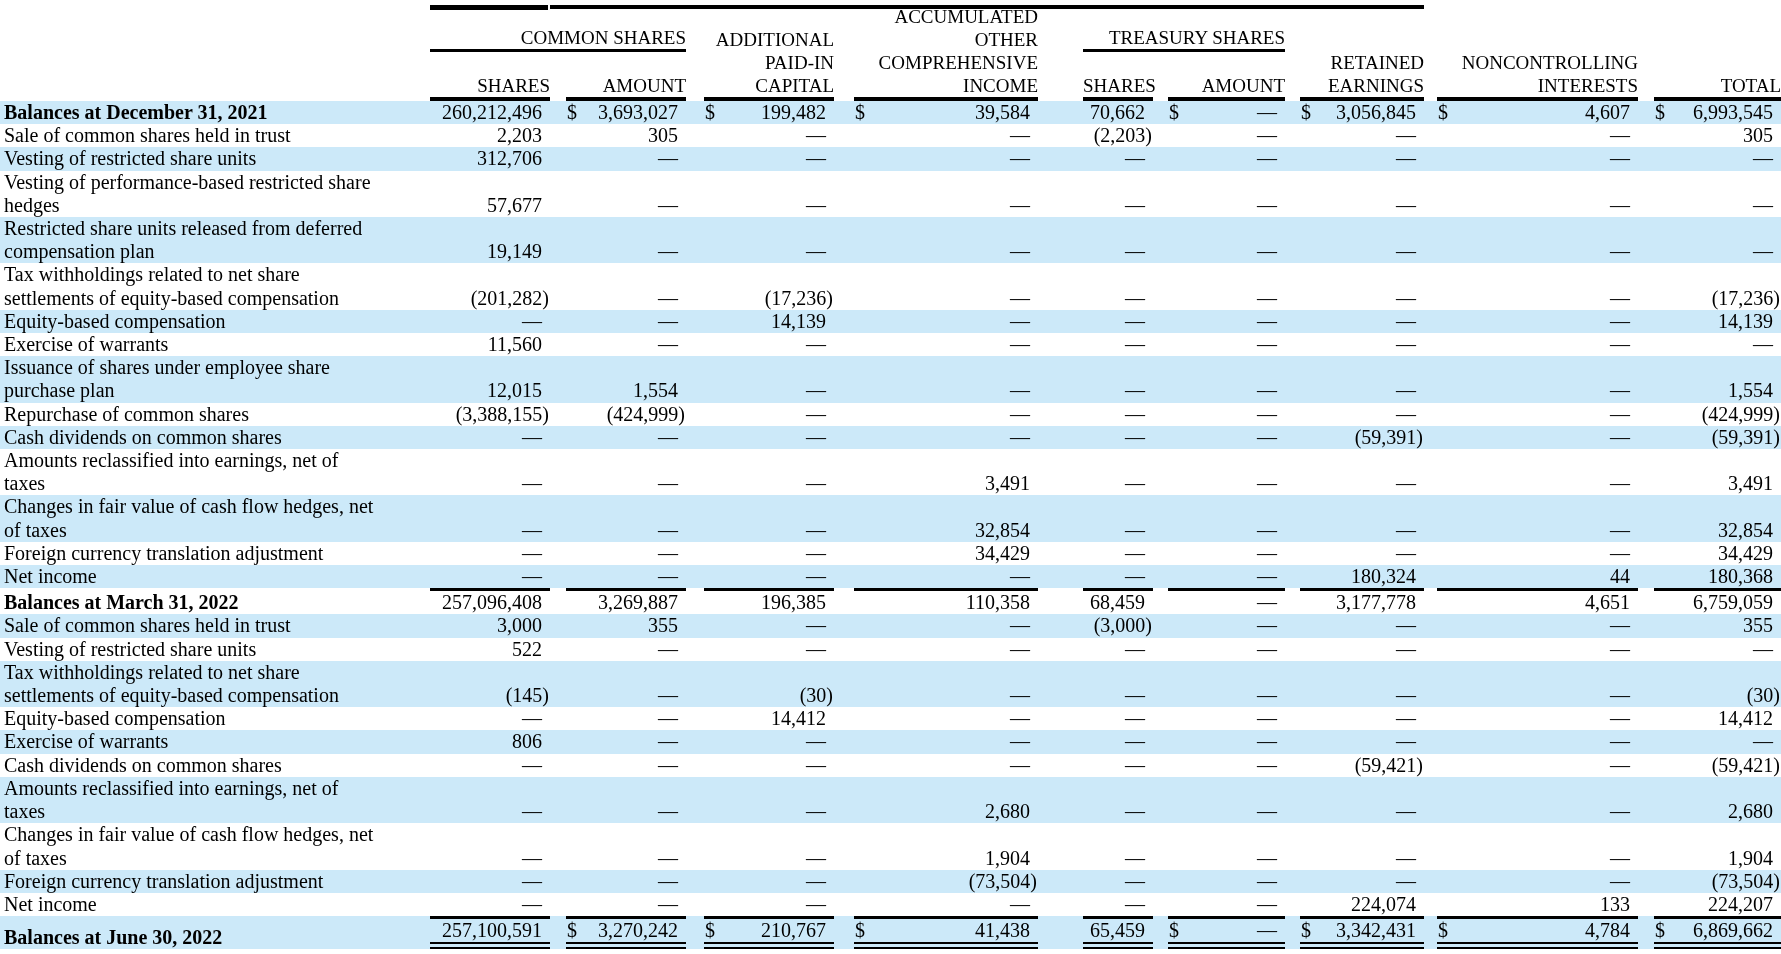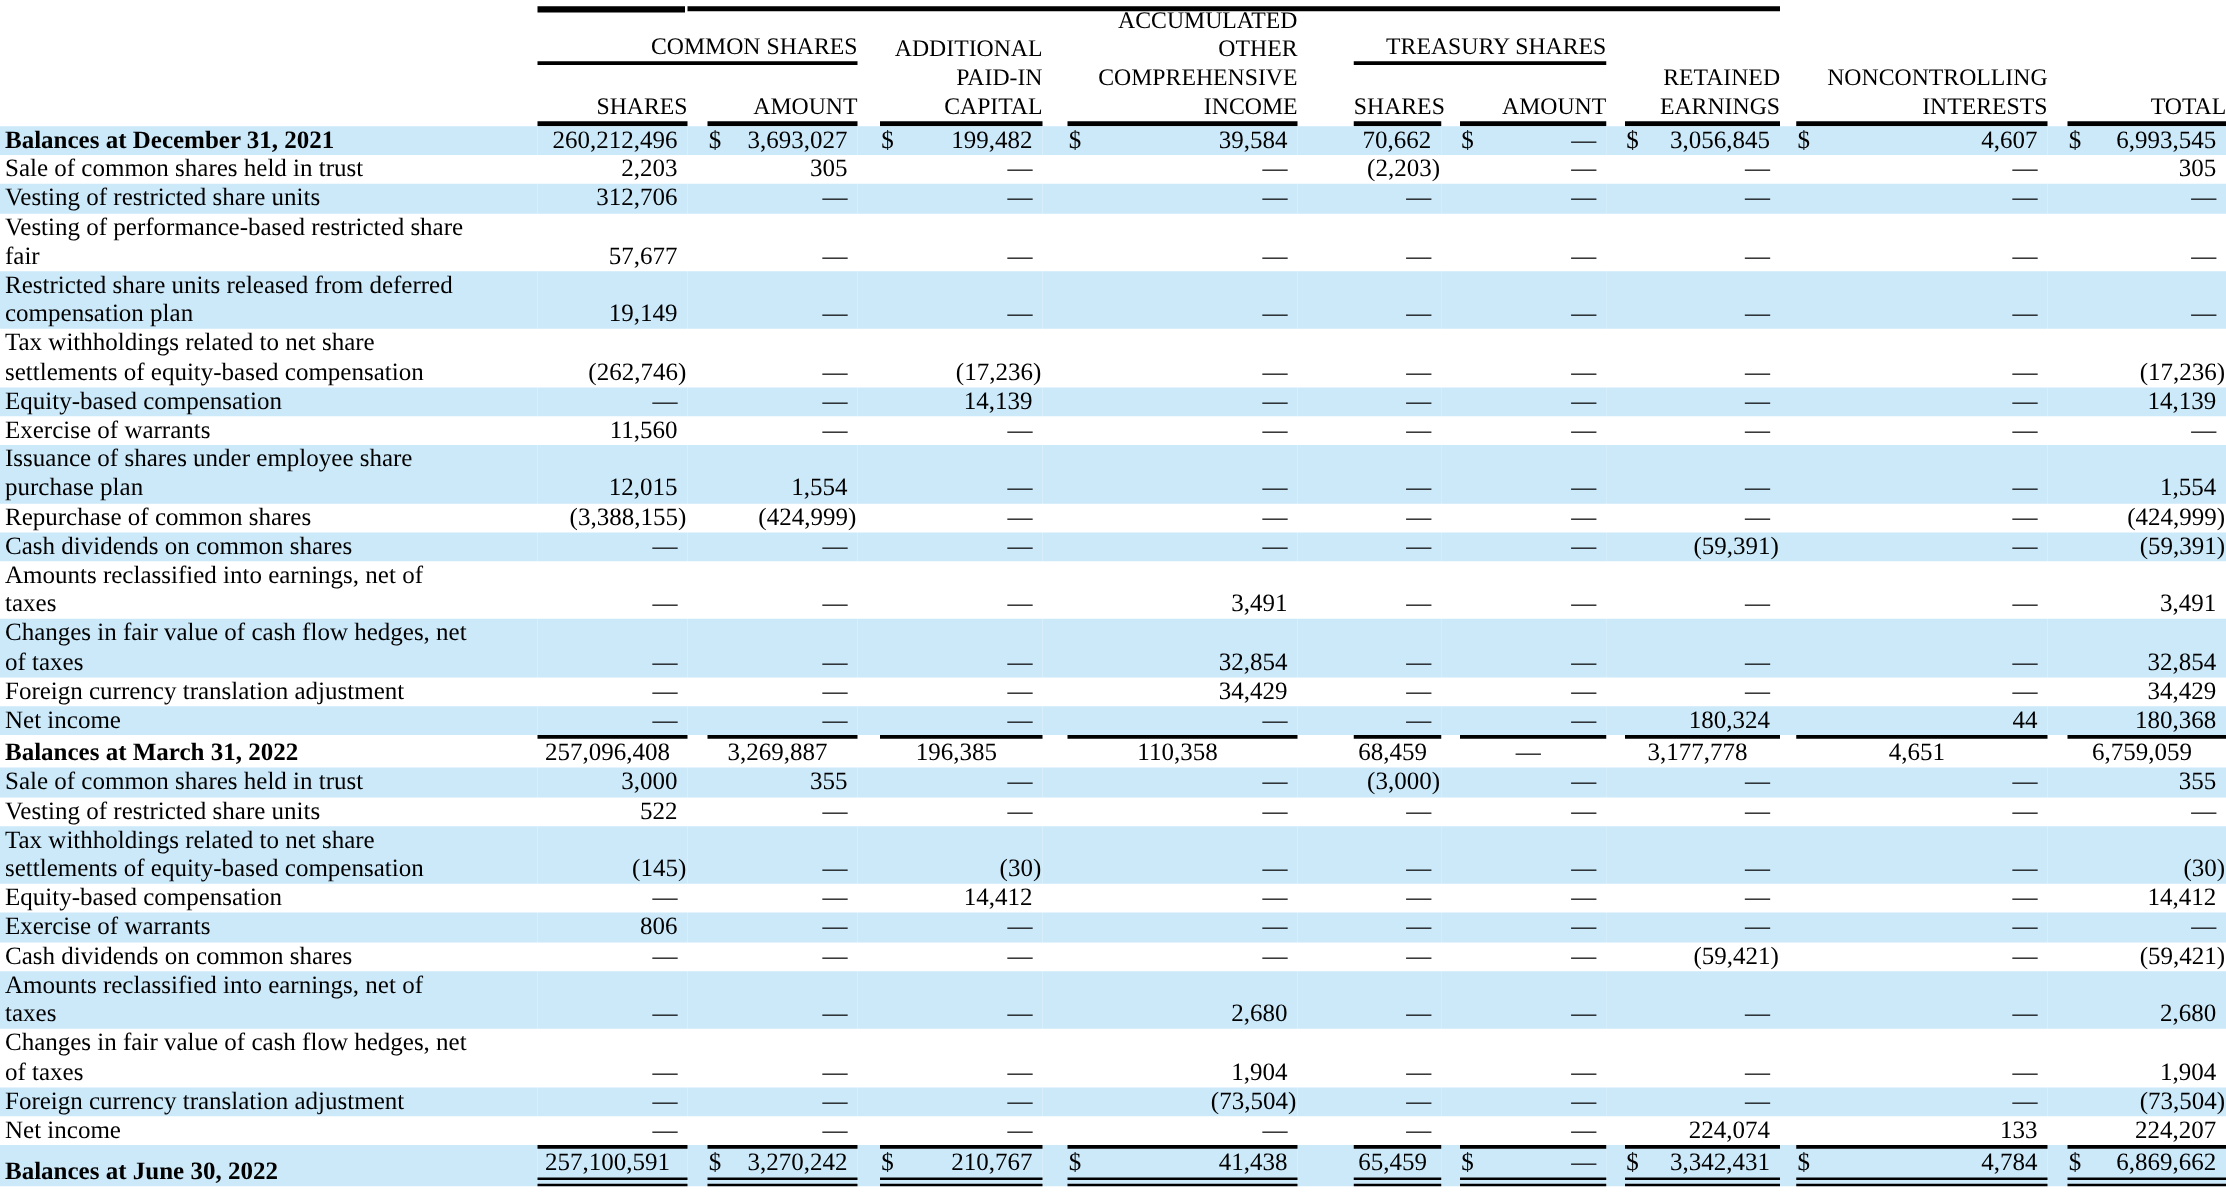--- a/index.html
+++ b/index.html
@@ -44,21 +44,21 @@
   tbody td { font-size: 20px; line-height: 23.2px; }
   tbody td.lbl { white-space: pre-line; margin-left: 48px; }
   tbody tr.bold-row td.lbl { font-weight: bold; }
   tbody tr.zebra { background: #cce9f9; }
 
   td.num .in { text-align: right; padding-right: 8px; }
   td.num .in.paren { padding-right: 1px; }
   td.num .in.flex { display: flex; justify-content: space-between; align-items: baseline; }
   td.num .in.flex .dollar { padding-left: 1px; }
 
-  tbody tr.rule-above  td.num .in { border-top: 3px solid #000; text-align: center; }
+  tbody tr.rule-above  td.num .in { border-top: 3px solid #000; }
   tbody tr.rule-double td.num .in { border-bottom: 7px double #000; }
 </style>
 </head>
 <body>
 
 <div class="page">
   <div class="top-rule seg1"></div>
   <div class="top-rule seg2"></div>
 
   <table class="equity">
@@ -228,21 +228,21 @@
           </td>
           <td class="num c-nci">
             <div class="in">—</div>
           </td>
           <td class="num c-total">
             <div class="in">—</div>
           </td>
         </tr>
         <tr>
           <td class="lbl c-lbl">Vesting of performance-based restricted share
-fair</td>
+hedges</td>
           <td class="num c-shares1">
             <div class="in">57,677</div>
           </td>
           <td class="num c-amount1">
             <div class="in">—</div>
           </td>
           <td class="num c-apic">
             <div class="in">—</div>
           </td>
           <td class="num c-aoci">
@@ -292,21 +292,21 @@
             <div class="in">—</div>
           </td>
           <td class="num c-total">
             <div class="in">—</div>
           </td>
         </tr>
         <tr>
           <td class="lbl c-lbl">Tax withholdings related to net share
 settlements of equity-based compensation</td>
           <td class="num c-shares1">
-            <div class="in paren">(262,746)</div>
+            <div class="in paren">(201,282)</div>
           </td>
           <td class="num c-amount1">
             <div class="in">—</div>
           </td>
           <td class="num c-apic">
             <div class="in paren">(17,236)</div>
           </td>
           <td class="num c-aoci">
             <div class="in">—</div>
           </td>

